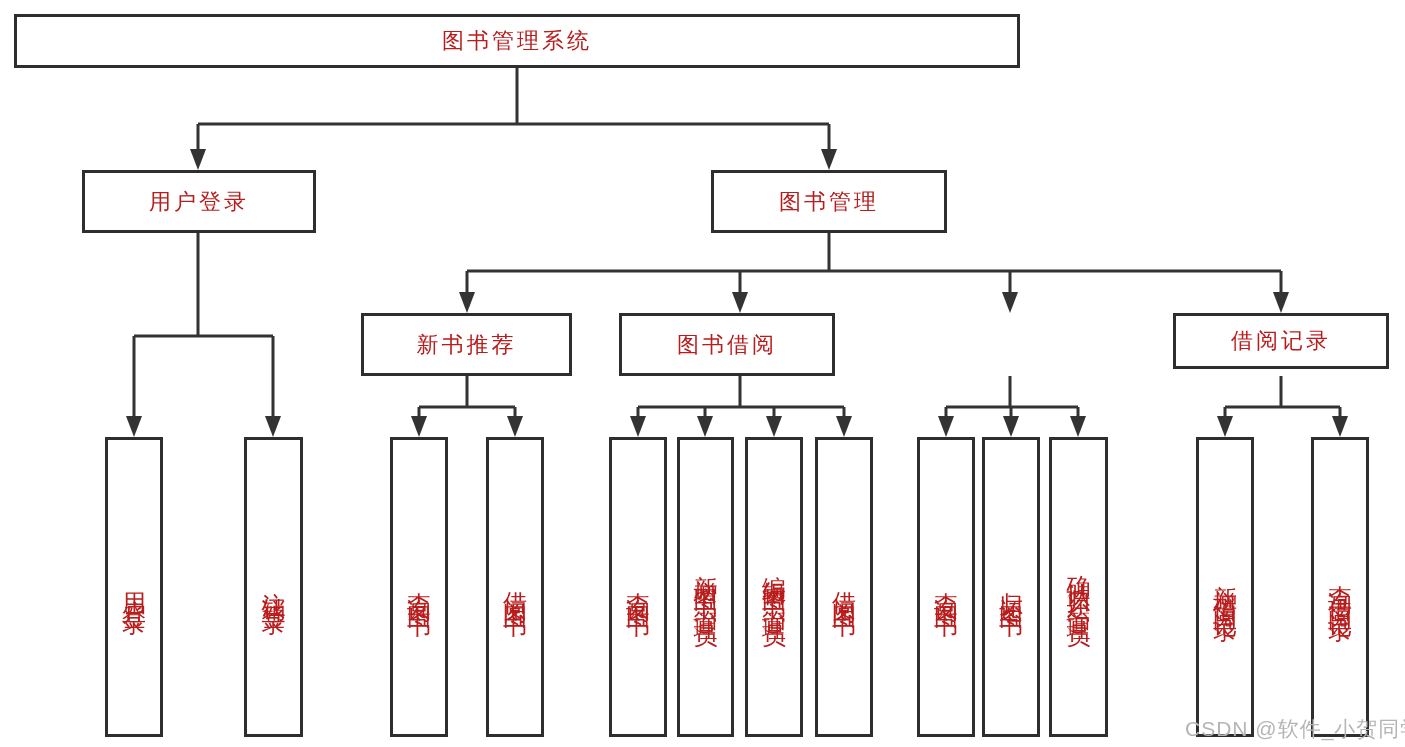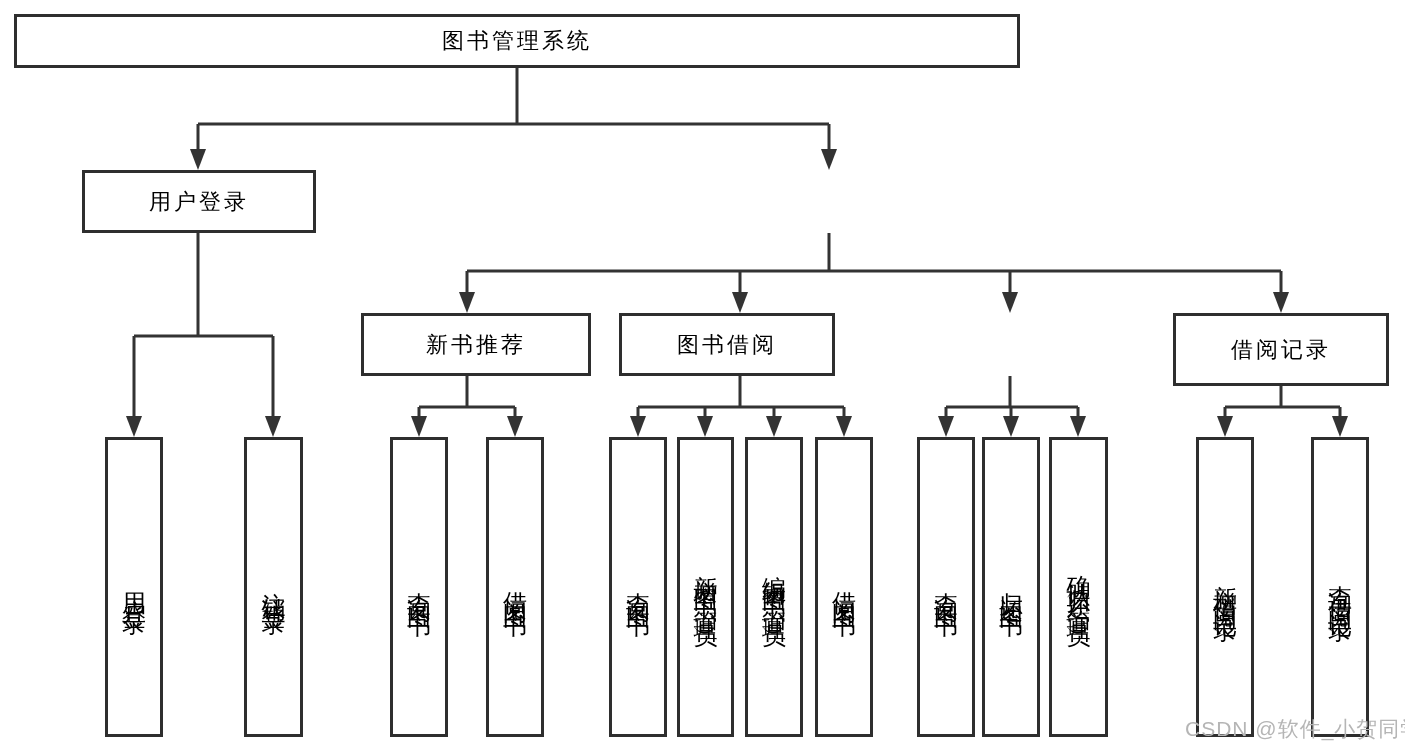--- a/index.html
+++ b/index.html
@@ -12,21 +12,21 @@
   .stage{
     position:relative;width:1405px;height:747px;background:var(--bg);
     font-family:"Liberation Sans","DejaVu Sans",sans-serif;overflow:hidden;
   }
   .connectors{position:absolute;left:0;top:0;z-index:1;}
   .connectors path{stroke:var(--line);stroke-width:3;fill:none;}
   .connectors polygon{fill:var(--line);stroke:none;}
   .box{
     position:absolute;box-sizing:border-box;border:3px solid var(--border);
     background:#fff;display:flex;align-items:center;justify-content:center;
-    color:#000000;z-index:2;
+    color:#b91c1c;z-index:2;
   }
   .hbox{font-size:22px;letter-spacing:3px;white-space:nowrap;}
   .vbox .vtext{
     writing-mode:vertical-rl;text-orientation:mixed;
     font-size:24px;line-height:1;letter-spacing:7px;white-space:nowrap;
   }
   .watermark{
     position:absolute;left:1185px;top:715px;z-index:5;
     font-size:21px;letter-spacing:1px;color:var(--wm);white-space:nowrap;
   }
@@ -67,28 +67,31 @@
     </g>
   </svg>
 
   <div class="box hbox" style="left:14px;top:14px;width:1006px;height:54px">
     <span>图书管理系统</span>
   </div>
 
   <div class="box hbox" style="left:82px;top:170px;width:234px;height:63px">
     <span>用户登录</span>
   </div>
+  <div class="box hbox" style="left:711px;top:170px;width:236px;height:63px">
+    <span>图书管理</span>
+  </div>
 
-  <div class="box hbox" style="left:361px;top:313px;width:230px;height:63px">
+  <div class="box hbox" style="left:361px;top:313px;width:211px;height:63px">
     <span>新书推荐</span>
   </div>
   <div class="box hbox" style="left:619px;top:313px;width:216px;height:63px">
     <span>图书借阅</span>
   </div>
-  <div class="box hbox" style="left:1173px;top:313px;width:216px;height:73px">
+  <div class="box hbox" style="left:1173px;top:313px;width:216px;height:56px">
     <span>借阅记录</span>
   </div>
 
   <div class="box vbox" style="left:105px;top:437px;width:58px;height:300px">
     <span class="vtext">用户登录</span>
   </div>
   <div class="box vbox" style="left:244px;top:437px;width:59px;height:300px">
     <span class="vtext">注销登录</span>
   </div>
 

